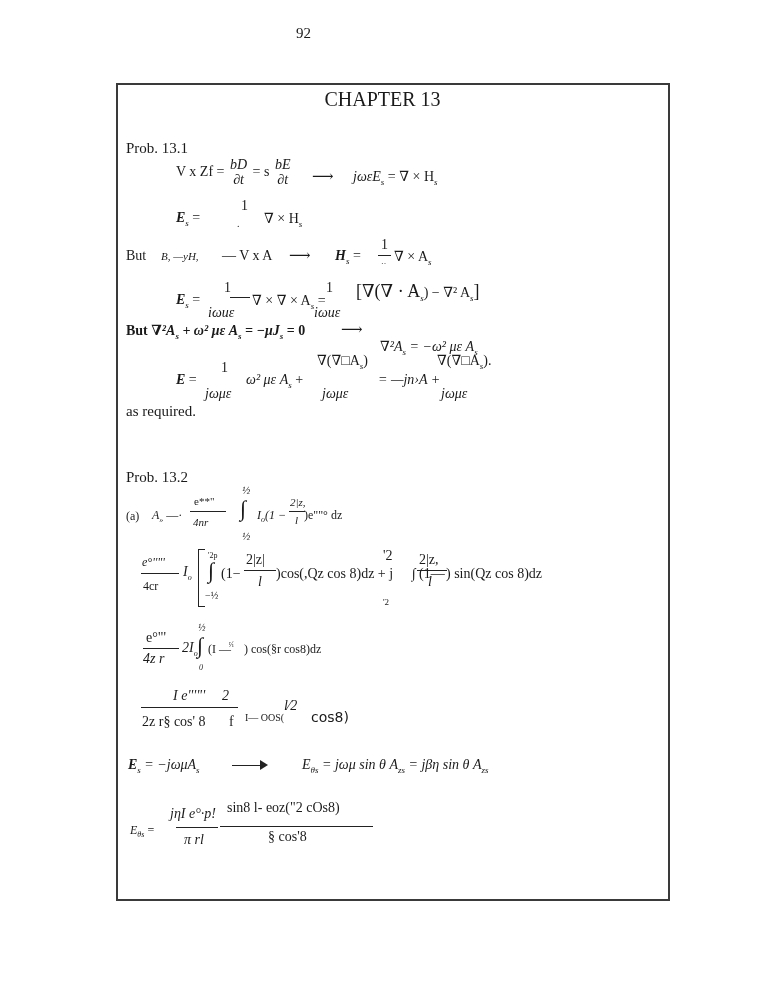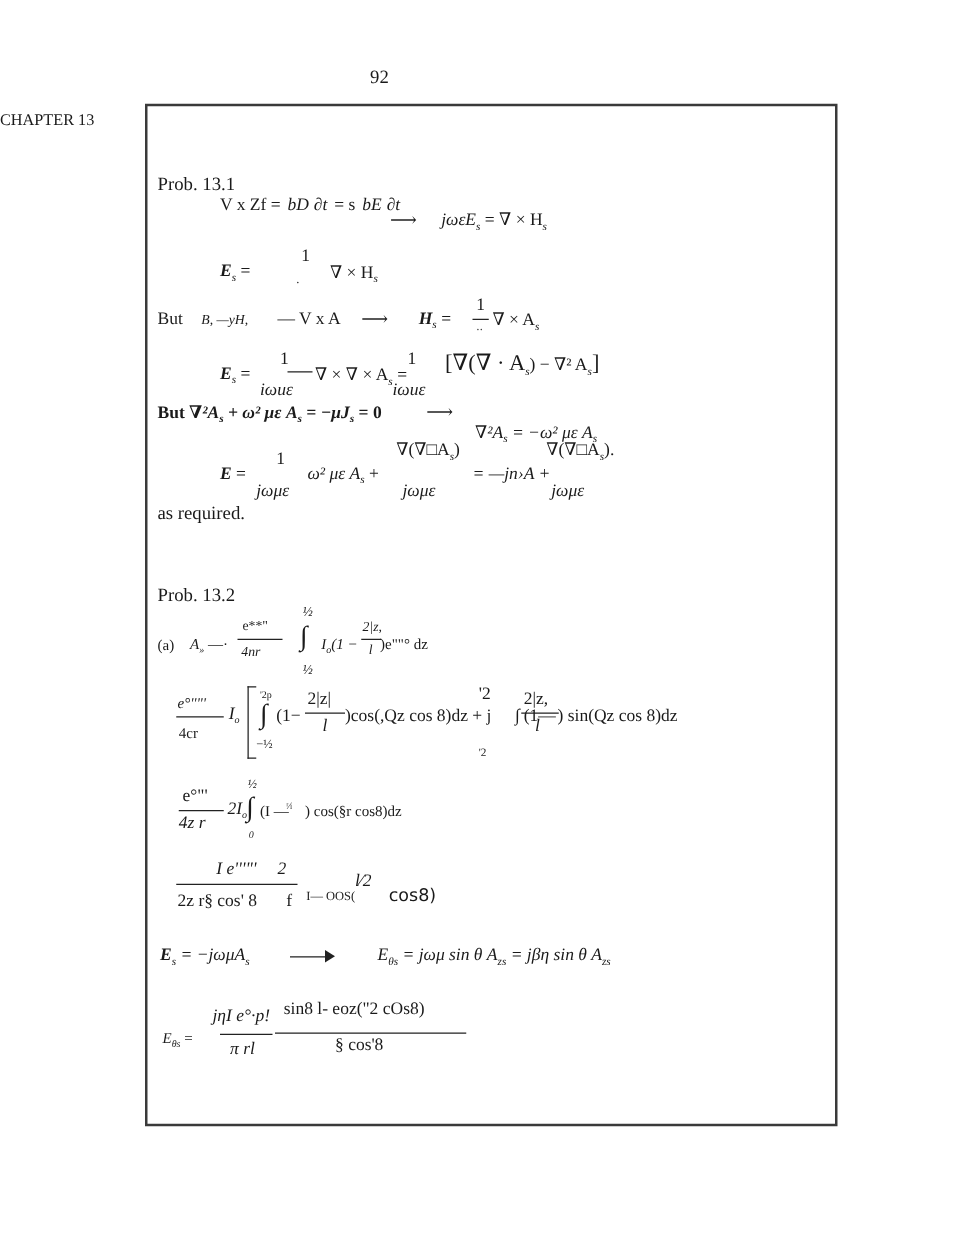--- a/index.html
+++ b/index.html
@@ -1,32 +1,32 @@
 <!DOCTYPE html>
 <html><head>
 <meta charset="utf-8">
 <style>
   html, body { margin:0; padding:0; background:#ffffff; }
   body { width:765px; height:990px; position:relative; overflow:hidden;
          font-family:"Liberation Serif","DejaVu Serif",serif; color:#1a1a1a; }
   .abs { position:absolute; white-space:nowrap; }
-  .page-num { left:0; width:607px; top:54px; text-align:center; font-size:15px; }
+  .page-num { left:0; width:607px; top:25px; text-align:center; font-size:15px; }
   .box { position:absolute; left:116px; top:83px; width:554px; height:818px;
          border:2px solid #3a3a3a; box-sizing:border-box; }
-  .chapter { left:0; width:765px; top:88px; text-align:left; font-size:13px; }
+  .chapter { left:0; width:765px; top:88px; text-align:center; font-size:20px; }
   .t15 { font-size:15px; }
   .t14 { font-size:14px; }
   .t12 { font-size:12px; }
   .t11 { font-size:11px; }
   .t10 { font-size:10px; }
   .t9 { font-size:9px; }
   .t8 { font-size:8px; }
   .i { font-style:italic; }
   .b { font-weight:bold; font-style:italic; }
-  .frac { display:inline-flex; flex-direction:row; align-items:center; vertical-align:middle; }
+  .frac { display:inline-flex; flex-direction:column; align-items:center; vertical-align:middle; }
   .frac .num { border-bottom:1px solid #222; padding:0 2px; line-height:1.1; }
   .frac .den { line-height:1.1; padding:0 2px; }
   .hline { position:absolute; height:1px; background:#222; }
   .bigint { font-size:22px; }
   .sans { font-family:"DejaVu Sans","Liberation Sans",sans-serif; }
 </style>
 </head>
 <body>
 
 <div class="abs page-num">92</div>

